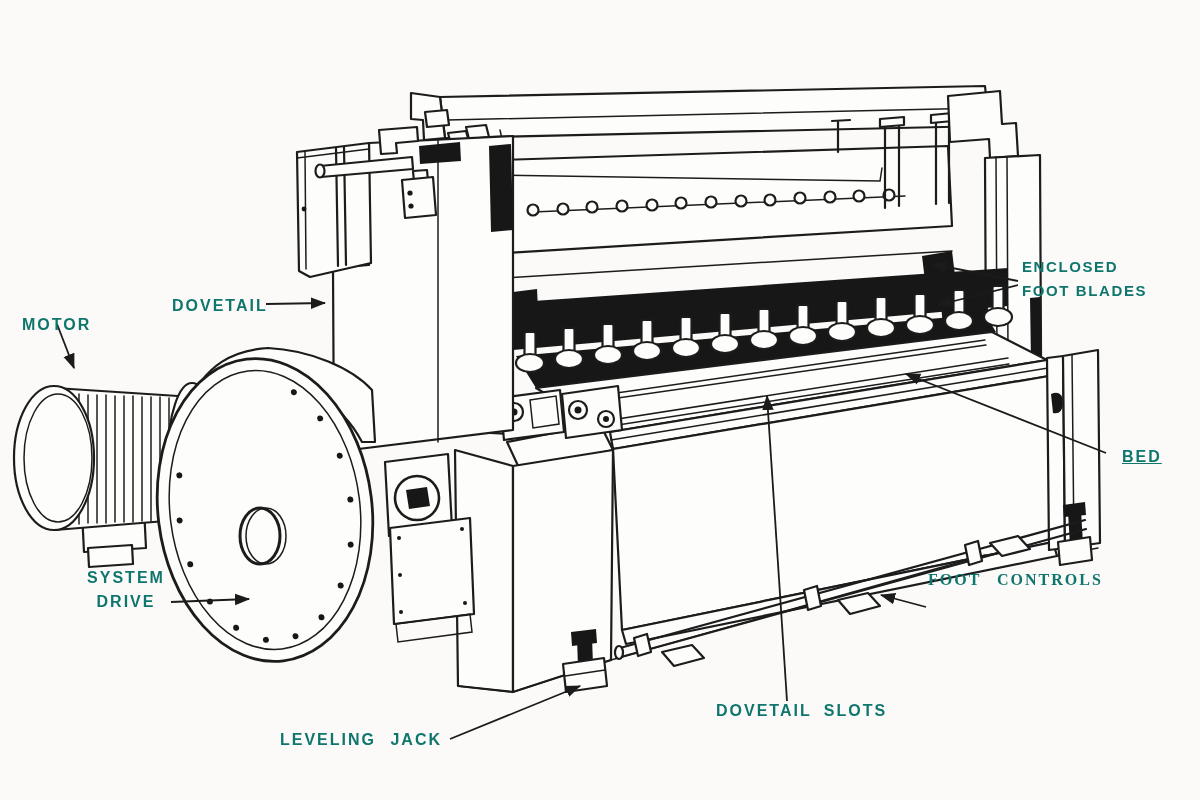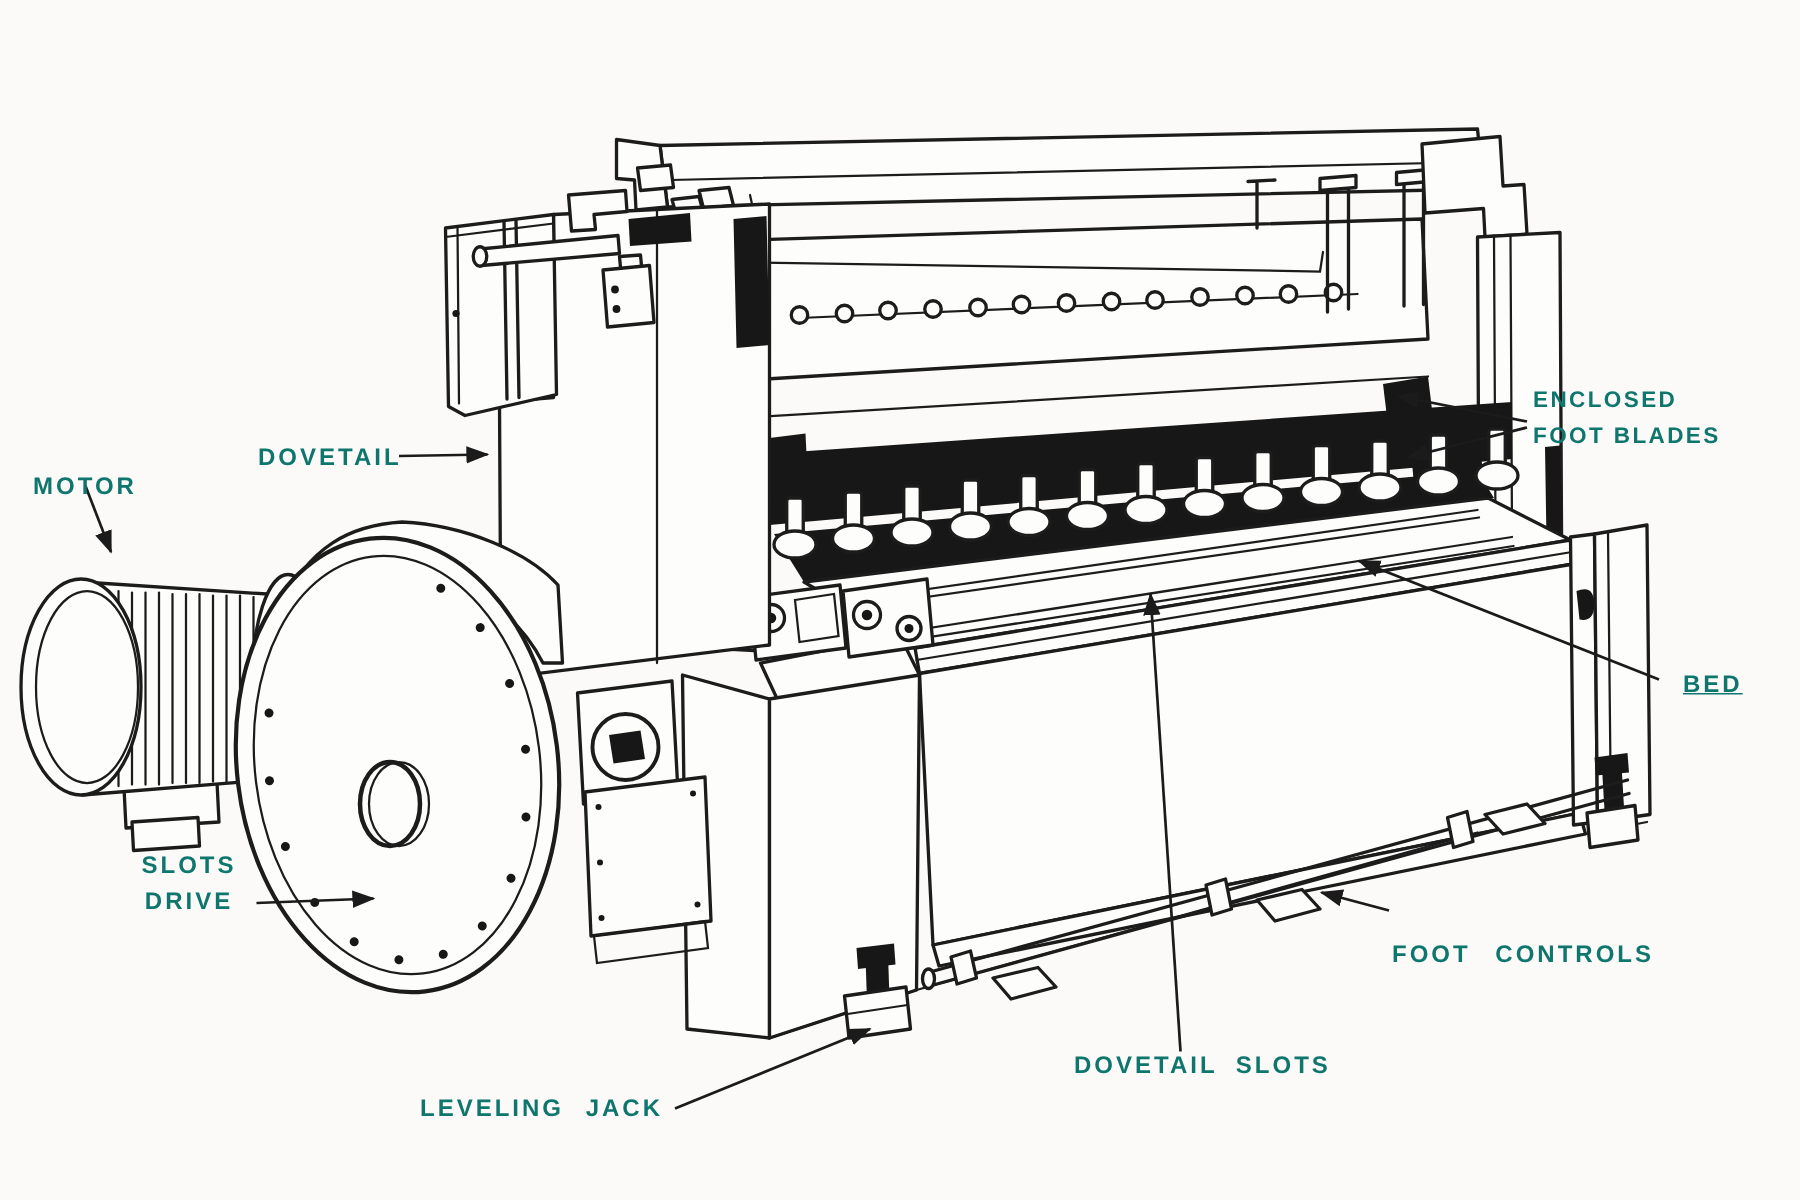--- a/index.html
+++ b/index.html
@@ -16,21 +16,21 @@
   .lead{stroke:#1b1b1b;fill:none;stroke-width:1.8;}
   .lbl{
     position:absolute; white-space:nowrap; color:#0f766e;
     font-weight:700; font-size:16px; line-height:24px; letter-spacing:2px;
   }
   #lbl-motor{left:22px;top:313px;}
   #lbl-housing{left:172px;top:294px;}
   #lbl-esb{left:1022px;top:255px;font-size:15px;letter-spacing:1.6px;}
   #lbl-bed{left:1122px;top:445px;text-decoration:underline;}
   #lbl-drive{left:74px;top:566px;width:104px;text-align:center;}
-  #lbl-foot{left:928px;top:625px;word-spacing:10px;}
+  #lbl-foot{left:928px;top:568px;word-spacing:10px;font-family:Liberation Serif, serif;}
   #lbl-dovetail{left:716px;top:699px;word-spacing:6px;}
   #lbl-leveling{left:280px;top:728px;word-spacing:8px;}
 </style>
 </head>
 <body>
 
 <div id="stage">
 
 <svg width="1200" height="800" viewBox="0 0 1200 800">
   <defs>
@@ -317,20 +317,20 @@
 </svg>
 
 <div class="lbl" id="lbl-motor">MOTOR</div>
 <div class="lbl" id="lbl-housing">DOVETAIL</div>
 <div class="lbl" id="lbl-esb">
   <div>ENCLOSED</div>
   <div>FOOT BLADES</div>
 </div>
 <div class="lbl" id="lbl-bed">BED</div>
 <div class="lbl" id="lbl-drive">
-  <div>SLOTS</div>
+  <div>SYSTEM</div>
   <div>DRIVE</div>
 </div>
 <div class="lbl" id="lbl-foot">FOOT CONTROLS</div>
 <div class="lbl" id="lbl-leveling">LEVELING JACK</div>
 <div class="lbl" id="lbl-dovetail">DOVETAIL SLOTS</div>
 
 </div>
 
 </body></html>

